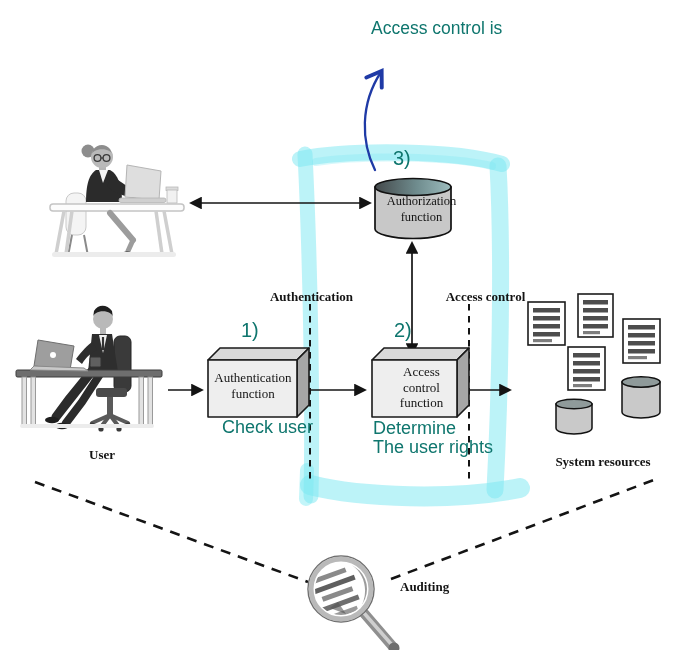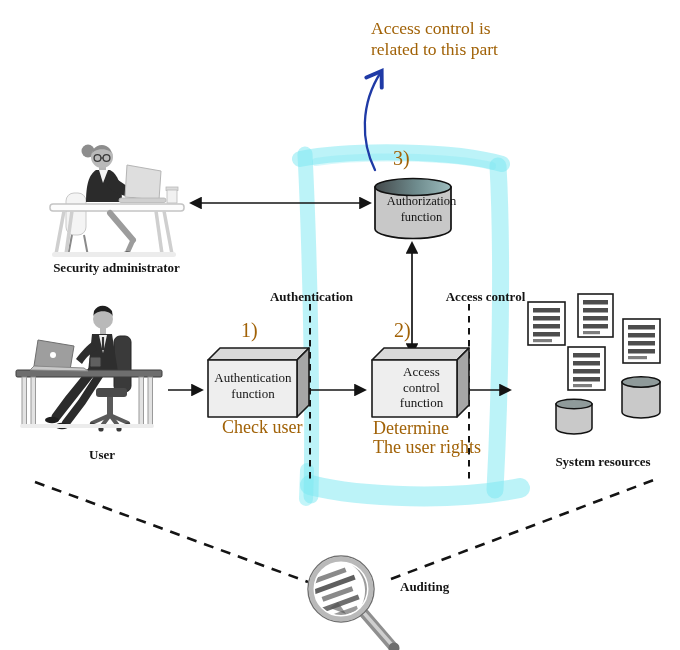--- a/index.html
+++ b/index.html
@@ -4,21 +4,21 @@
 <style>
   html,body{margin:0;padding:0;background:#ffffff;}
   .stage{position:relative;width:680px;height:650px;background:#ffffff;overflow:hidden;
          font-family:"Liberation Serif",serif;}
   .stage svg.layer{position:absolute;left:0;top:0;z-index:1;}
   .abs{position:absolute;z-index:2;}
   .serif-bold{font-family:"Liberation Serif",serif;font-weight:700;font-size:13px;color:#141414;
               white-space:nowrap;}
   .node-label{font-family:"Liberation Serif",serif;font-size:13px;color:#141414;text-align:center;
               line-height:15.5px;}
-  .blue{color:#a16207;font-family:Liberation Serif, serif;}
+  .blue{color:#0f766e;font-family:Liberation Sans, sans-serif;}
   .note{font-size:17.5px;line-height:21px;font-weight:500;}
   .step{font-size:20px;}
   .caption{font-size:18px;line-height:19px;font-weight:500;white-space:nowrap;margin-left:16px;}
   .center{text-align:center;}
 </style>
 </head>
 <body>
 
 <div class="stage">
 
@@ -241,21 +241,20 @@
       <path d="M352,565 C366,575 370,595 358,612 L372,612 C376,590 372,572 364,562 Z" fill="#4a4a4a" opacity="0.55"></path>
       <path d="M330,608 L346,614 L338,602 Z" fill="#555555" opacity="0.6"></path>
     </g>
   </g>
 
   <path d="M375,170 C361,142 360,104 381,72" fill="none" stroke="#1f3aa6" stroke-width="2.3" stroke-linecap="round" marker-end="url(#ahBlue)"></path>
 </svg>
 
 <div class="abs blue note" style="left:371px;top:18px;width:175px;">
   <div>Access control is</div>
-  <div>related to this part</div>
 </div>
 
 <div class="abs blue step" style="left:393px;top:147px;">3)</div>
 
 <div class="abs node-label" style="left:374px;top:194px;width:95px;font-size:12.5px;">
   <div>Authorization</div>
   <div>function</div>
 </div>
 
 <div class="abs serif-bold center" style="left:254px;top:289px;width:115px;">Authentication</div>
@@ -274,18 +273,17 @@
   <div>control</div>
   <div>function</div>
 </div>
 
 <div class="abs blue caption" style="left:206px;top:418px;">Check user</div>
 <div class="abs blue caption" style="left:357px;top:419px;">
   <div>Determine</div>
   <div>The user rights</div>
 </div>
 
-<div class="abs serif-bold center" style="left:44px;top:260px;width:145px;">Security administrator</div>
 <div class="abs serif-bold center" style="left:57px;top:447px;width:90px;">User</div>
 <div class="abs serif-bold center" style="left:537px;top:454px;width:132px;">System resources</div>
 <div class="abs serif-bold" style="left:400px;top:579px;">Auditing</div>
 
 </div>
 
 </body></html>

